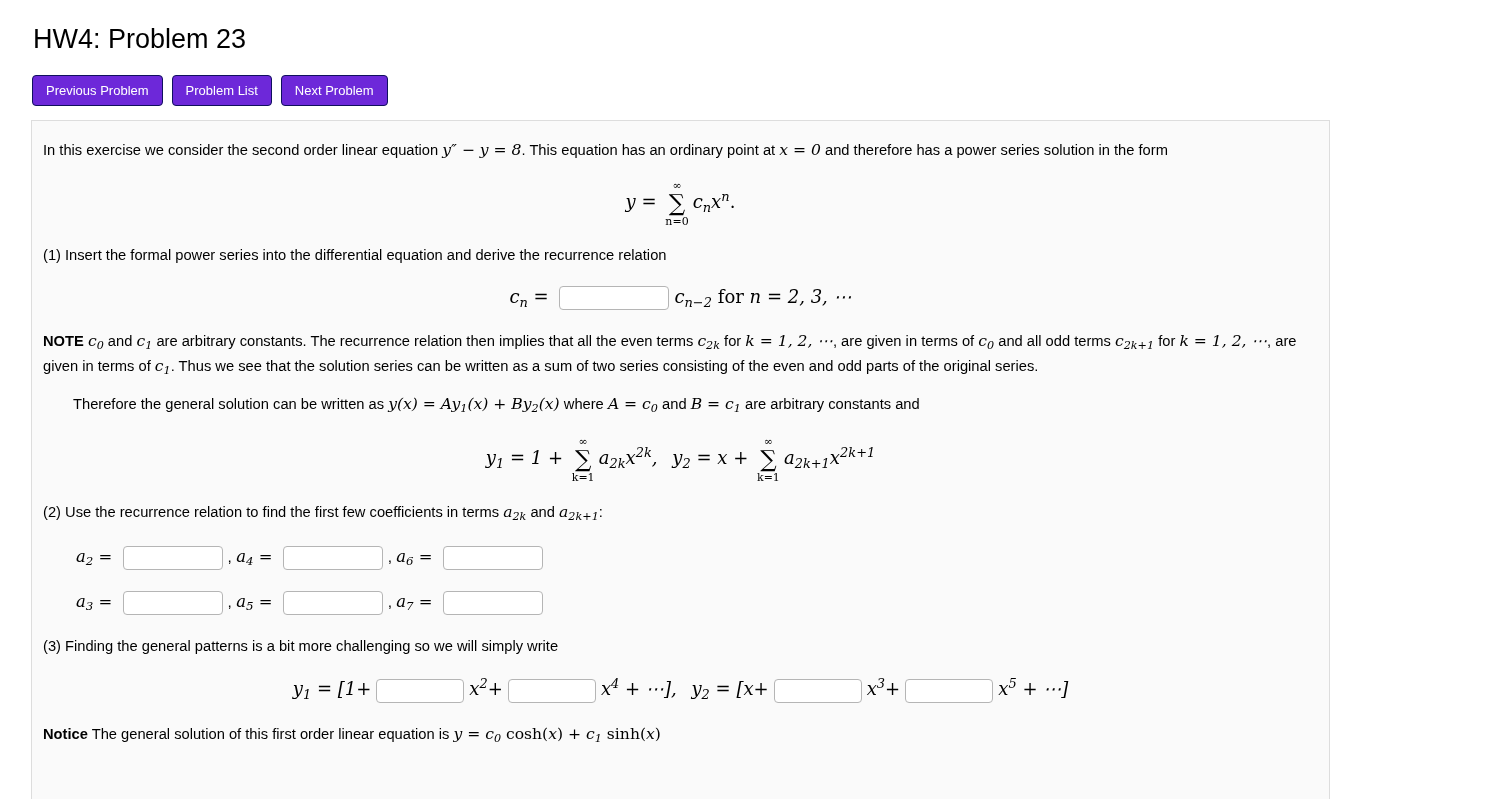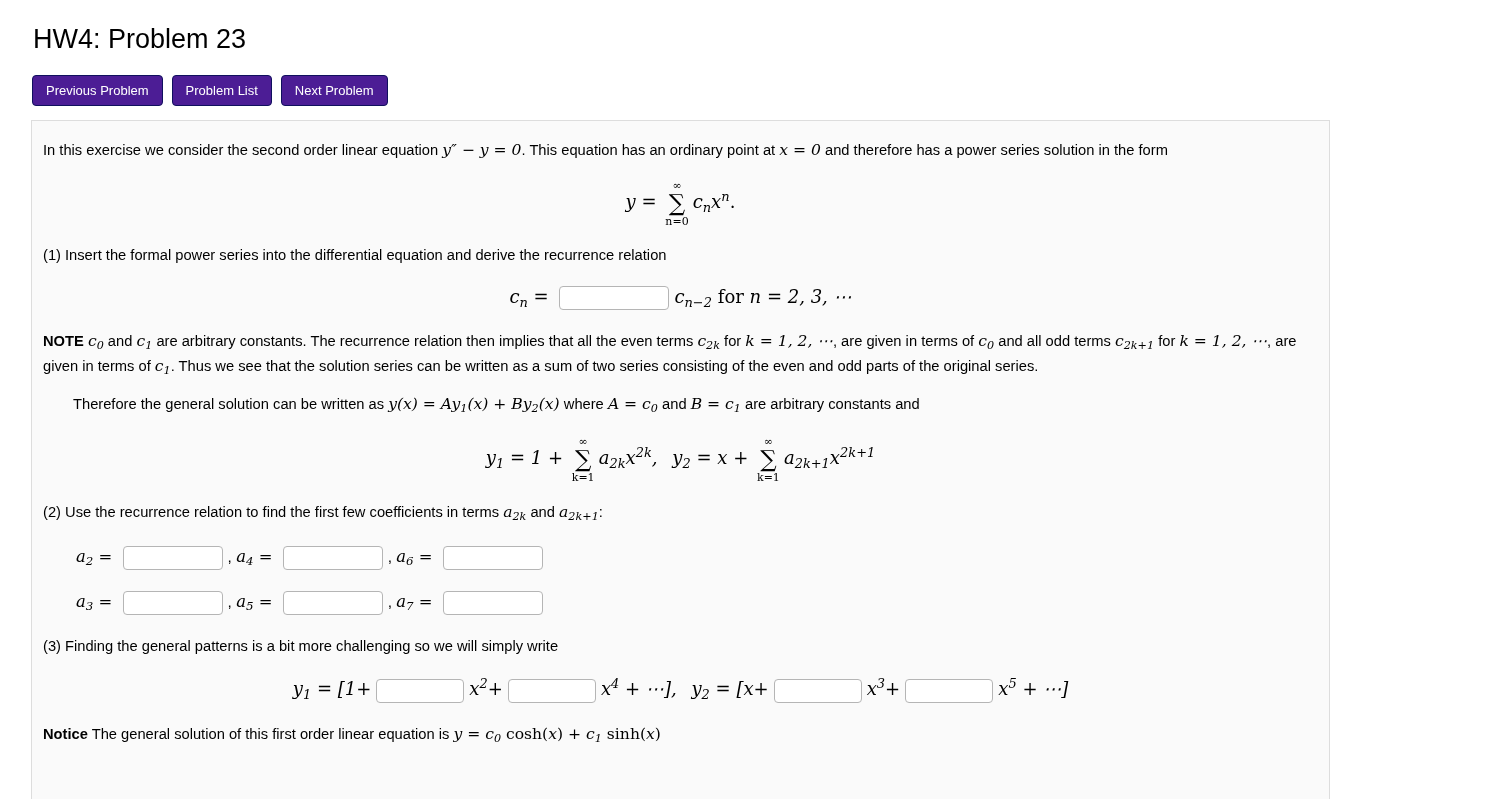--- a/index.html
+++ b/index.html
@@ -11,21 +11,21 @@
   }
   .page { padding: 16px 0 10px 31px; width: 1487px; }
   .title {
     font-size: 27px;
     font-weight: normal;
     margin: 8px 0 20px 2px;
     font-family: "Liberation Sans", "DejaVu Sans", sans-serif;
   }
   .nav { display: flex; gap: 9px; margin: 0 0 14px 1px; }
   .nav-btn {
-    background: #4c1d95;
+    background: #6d28d9;
     color: #ffffff;
     border: 1px solid #10105e;
     border-radius: 4px;
     font-size: 13px;
     padding: 7px 13px;
     font-family: inherit;
     cursor: pointer;
   }
   .problem {
     width: 1299px;
@@ -89,21 +89,21 @@
 
   <h1 class="title">HW4: Problem 23</h1>
 
   <div class="nav">
     <button class="nav-btn">Previous Problem</button>
     <button class="nav-btn">Problem List</button>
     <button class="nav-btn">Next Problem</button>
   </div>
 
   <div class="problem">
-    <div class="line intro"><span class="txt">In this exercise we consider the second order linear equation </span><span class="m">y″ − y = 0</span><span class="txt">. This equation has an ordinary point at </span><span class="m">x = 0</span><span class="txt"> and therefore has a power series solution in the form</span></div>
+    <div class="line intro"><span class="txt">In this exercise we consider the second order linear equation </span><span class="m">y″ − y = 8</span><span class="txt">. This equation has an ordinary point at </span><span class="m">x = 0</span><span class="txt"> and therefore has a power series solution in the form</span></div>
     <div class="eq"><span class="m">y = </span><span class="sum">
           <span class="sum-top">∞</span>
           <span class="sum-sig">∑</span>
           <span class="sum-bot">n=0</span>
         </span><span class="m">c<span class="sub">n</span></span><span class="m">x<span class="sup">n</span></span><span class="mr">.</span></div>
     <div class="line"><span class="txt">(1) Insert the formal power series into the differential equation and derive the recurrence relation</span></div>
     <div class="eq"><span class="m">c<span class="sub">n</span></span><span class="m"> = </span><input type="text" class="ans" style="width: 110px;"><span class="m">c<span class="sub">n−2</span></span><span class="mr"> for </span><span class="m">n = 2, 3, ⋯</span></div>
     <div class="line"><span class="bold">NOTE </span><span class="m">c<span class="sub">0</span></span><span class="txt"> and </span><span class="m">c<span class="sub">1</span></span><span class="txt"> are arbitrary constants. The recurrence relation then implies that all the even terms </span><span class="m">c<span class="sub">2k</span></span><span class="txt"> for </span><span class="m">k = 1, 2, ⋯</span><span class="txt">, are given in terms of </span><span class="m">c<span class="sub">0</span></span><span class="txt"> and all odd terms </span><span class="m">c<span class="sub">2k+1</span></span><span class="txt"> for </span><span class="m">k = 1, 2, ⋯</span><span class="txt">, are given in terms of </span><span class="m">c<span class="sub">1</span></span><span class="txt">. Thus we see that the solution series can be written as a sum of two series consisting of the even and odd parts of the original series.</span></div>
     <div class="line indent"><span class="txt">Therefore the general solution can be written as </span><span class="m">y(x) = A</span><span class="m">y<span class="sub">1</span></span><span class="m">(x) + B</span><span class="m">y<span class="sub">2</span></span><span class="m">(x)</span><span class="txt"> where </span><span class="m">A = </span><span class="m">c<span class="sub">0</span></span><span class="txt"> and </span><span class="m">B = </span><span class="m">c<span class="sub">1</span></span><span class="txt"> are arbitrary constants and</span></div>
     <div class="eq"><span class="m">y<span class="sub">1</span></span><span class="m"> = 1 + </span><span class="sum">

